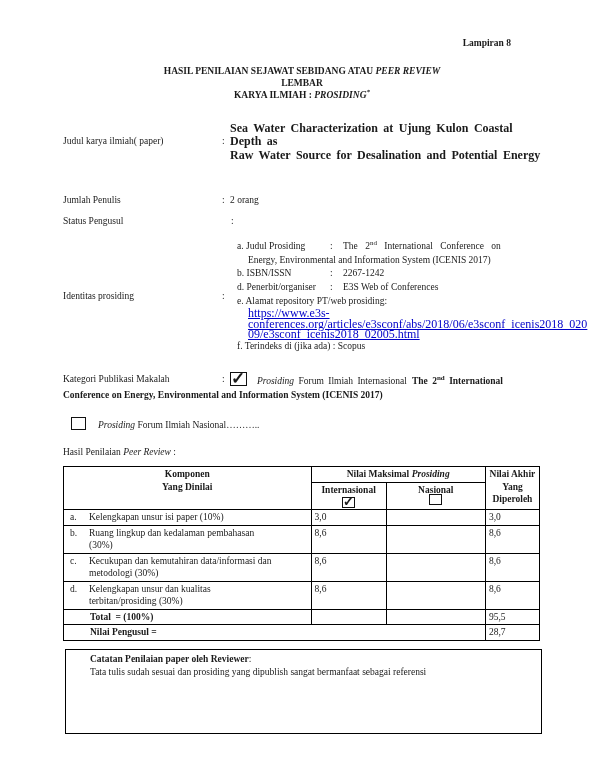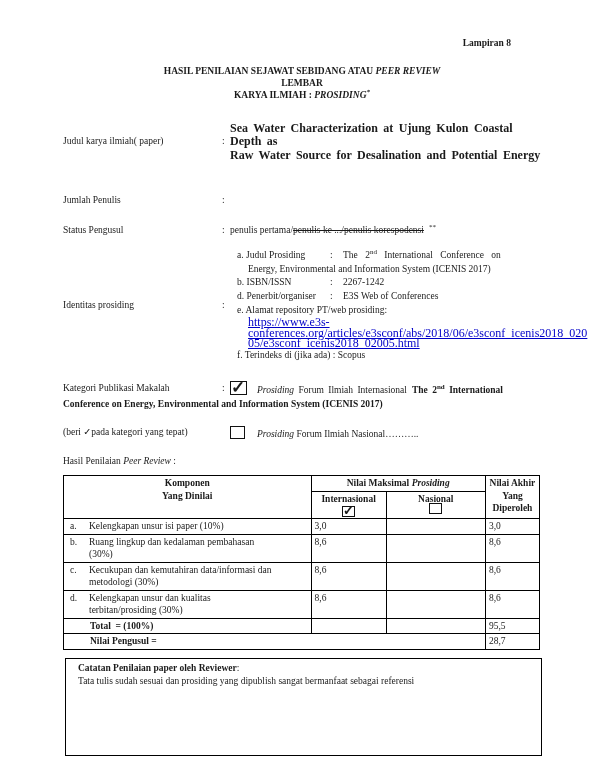--- a/index.html
+++ b/index.html
@@ -20,21 +20,21 @@
   .title-block { text-align:center; margin-top:15px; line-height:12px; font-weight:bold; }
 
   .frow { display:flex; align-items:center; }
   .flabel { width:159px; flex-shrink:0; }
   .fcolon { width:8px; flex-shrink:0; }
   .fvalue { flex:1; }
 
   .row-judul { margin-top:21px; }
   .judul-value { font-weight:bold; font-size:12px; line-height:13.5px; word-spacing:2.5px; }
   .row-jumlah { margin-top:33px; }
-  .row-status { margin-top:18px; }
+  .row-status { margin-top:9px;gap:9px; }
   .struck { text-decoration:line-through; }
   .status-sup { margin-left:5px; }
 
   .row-identitas { margin-top:12px; }
   .id-items { padding-left:7px; line-height:13.6px; }
   .id-row { display:flex; }
   .id-label { width:93px; flex-shrink:0; }
   .id-colon { width:13px; flex-shrink:0; }
   .id-val { flex:1; }
   .id-val-a1 { word-spacing:5px; }
@@ -73,22 +73,22 @@
   .row-text { display:flex; }
   .row-no { width:22px; flex-shrink:0; padding-left:3px; }
   .cb-small { display:inline-block; position:relative; width:13px; height:11px;
               border:1.3px solid #111; margin-top:1px; }
   .cb-small .mark { position:absolute; left:0; bottom:-1px; font-size:13px; font-weight:bold; line-height:1; }
   .cb-empty-small { display:inline-block; width:13px; height:11px; border:1.3px solid #111; margin-top:-2px; }
   .hdr-stack { display:flex; flex-direction:column; align-items:center; }
   .total-label { padding-left:23px; font-weight:bold; }
 
   
-  .catatan { border:1.5px solid #000; margin-top:8px; width:477px; height:98px;
-             margin-left:2px; padding:3px 12px; line-height:13px; }
+  .catatan { border:1.5px solid #000; margin-top:8px; width:477px; height:85px;
+             margin-left:2px; padding:3px 24px; line-height:13px; }
 </style>
 </head>
 <body>
 
 <div class="page">
 
   <div class="lampiran">Lampiran 8</div>
 
   <div class="title-block">
     <div><span>HASIL PENILAIAN SEJAWAT SEBIDANG ATAU </span><span class="i">PEER REVIEW</span></div>
@@ -99,28 +99,26 @@
   <div class="frow row-judul">
     <div class="flabel">Judul karya ilmiah( paper)</div>
     <div class="fcolon">:</div>
     <div class="fvalue judul-value pw">Sea Water Characterization at Ujung Kulon Coastal Depth as
 Raw Water Source for Desalination and Potential Energy</div>
   </div>
 
   <div class="frow row-jumlah">
     <div class="flabel">Jumlah Penulis</div>
     <div class="fcolon">:</div>
+    <div class="fvalue">2 orang</div>
   </div>
 
   <div class="frow row-status">
     <div class="flabel">Status Pengusul</div>
     <div class="fcolon">:</div>
-    <div class="fvalue">
-      <span>penulis pertama/</span><span class="struck">penulis ke .../penulis korespodensi</span><sup class="status-sup">**</sup>
-    </div>
   </div>
 
   <div class="frow row-identitas">
     <div class="flabel">Identitas prosiding</div>
     <div class="fcolon">:</div>
     <div class="fvalue id-items">
 
       <div class="id-row">
         <div class="id-label">a. Judul Prosiding</div>
         <div class="id-colon">:</div>
@@ -138,38 +136,37 @@
       <div class="id-row">
         <div class="id-label">d. Penerbit/organiser</div>
         <div class="id-colon">:</div>
         <div class="id-val">E3S Web of Conferences</div>
       </div>
 
       <div>e. Alamat repository PT/web prosiding:</div>
       <div class="url-block">
         <a class="link">https://www.e3s-</a>
         <a class="link">conferences.org/articles/e3sconf/abs/2018/06/e3sconf_icenis2018_020</a>
-        <a class="link">05/e3sconf_icenis2018_02005.html</a>
+        <a class="link">09/e3sconf_icenis2018_02005.html</a>
       </div>
 
       <div>f. Terindeks di (jika ada) : Scopus</div>
     </div>
   </div>
 
   <div class="frow row-kategori">
     <div class="kat-label">Kategori Publikasi Makalah</div>
     <div class="fcolon">:</div>
     <div class="kat-line1">
       <span class="cb-big"><span class="mark">✓</span></span><span class="i">Prosiding</span><span> Forum Ilmiah Internasional</span><span class="b kat-bold"><span>The 2</span><sup>nd</sup><span> International</span></span>
     </div>
   </div>
   <div class="kat-line2">Conference on Energy, Environmental and Information System (ICENIS 2017)</div>
 
   <div class="frow row-hint">
-    <div class="kat-label">(beri ✓pada kategori yang tepat)</div>
     <div class="fcolon"></div>
     <div class="hint-opt">
       <span class="cb-empty-big"></span><span class="i">Prosiding</span><span> Forum Ilmiah Nasional………..</span>
     </div>
   </div>
 
   <div class="row-hasil">
     <span>Hasil Penilaian </span><span class="i">Peer Review</span><span> :</span>
   </div>
 

